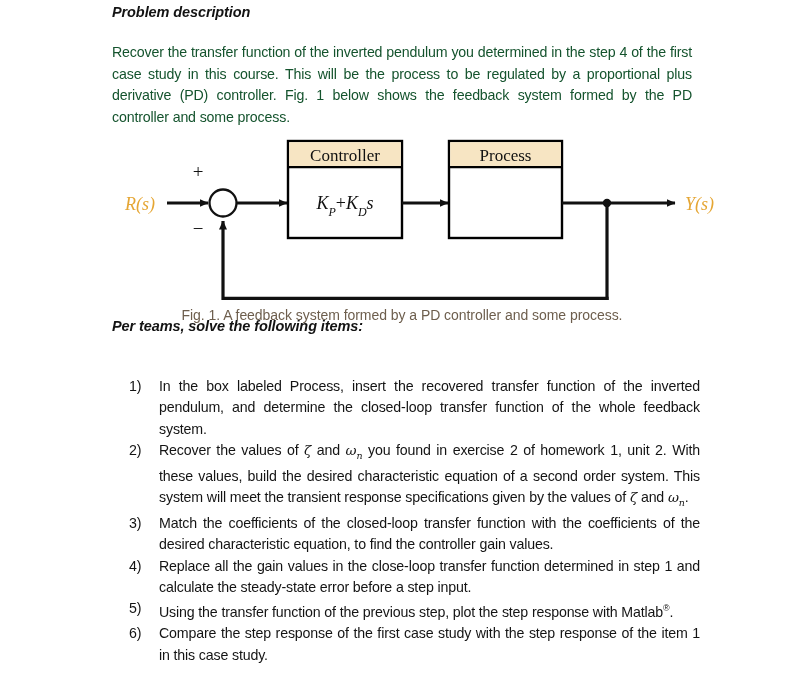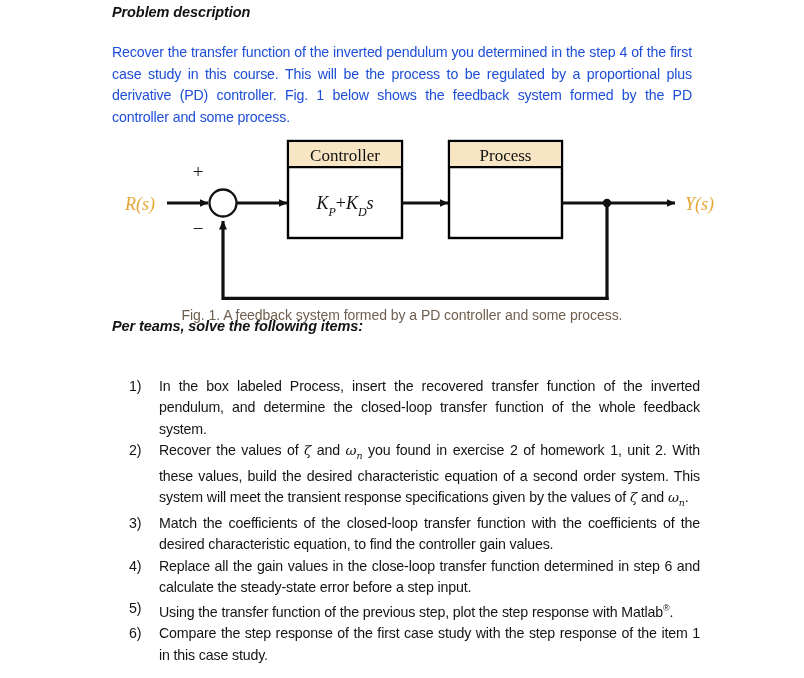--- a/index.html
+++ b/index.html
@@ -39,21 +39,21 @@
   #heading-perteams { top: 318px; }
 
   .intro-para {
     position: absolute;
     left: 112px;
     top: 42px;
     width: 580px;
     font-size: 14.2px;
     line-height: 21.5px;
     text-align: justify;
-    color: #1d4ed8;
+    color: #14532d;
     letter-spacing: -0.15px;
   }
 
   
   .fig-caption {
     position: absolute;
     left: 112px;
     top: 307px;
     width: 580px;
     text-align: center;
@@ -201,21 +201,21 @@
       <div class="item-row">
         <div class="item-num">2)</div>
         <div class="item-text">Recover the values of <span class="math-sym">ζ</span> and <span class="math-sym">ω<sub>n</sub></span> you found in exercise 2 of homework 1, unit 2. With these values, build the desired characteristic equation of a second order system. This system will meet the transient response specifications given by the values of <span class="math-sym">ζ</span> and <span class="math-sym">ω<sub>n</sub></span>.</div>
       </div>
       <div class="item-row">
         <div class="item-num">3)</div>
         <div class="item-text">Match the coefficients of the closed-loop transfer function with the coefficients of the desired characteristic equation, to find the controller gain values.</div>
       </div>
       <div class="item-row">
         <div class="item-num">4)</div>
-        <div class="item-text">Replace all the gain values in the close-loop transfer function determined in step 6 and calculate the steady-state error before a step input.</div>
+        <div class="item-text">Replace all the gain values in the close-loop transfer function determined in step 1 and calculate the steady-state error before a step input.</div>
       </div>
       <div class="item-row">
         <div class="item-num">5)</div>
         <div class="item-text">Using the transfer function of the previous step, plot the step response with Matlab<sup class="reg">®</sup>.</div>
       </div>
       <div class="item-row">
         <div class="item-num">6)</div>
         <div class="item-text">Compare the step response of the first case study with the step response of the item 1 in this case study.</div>
       </div>
     </div>

